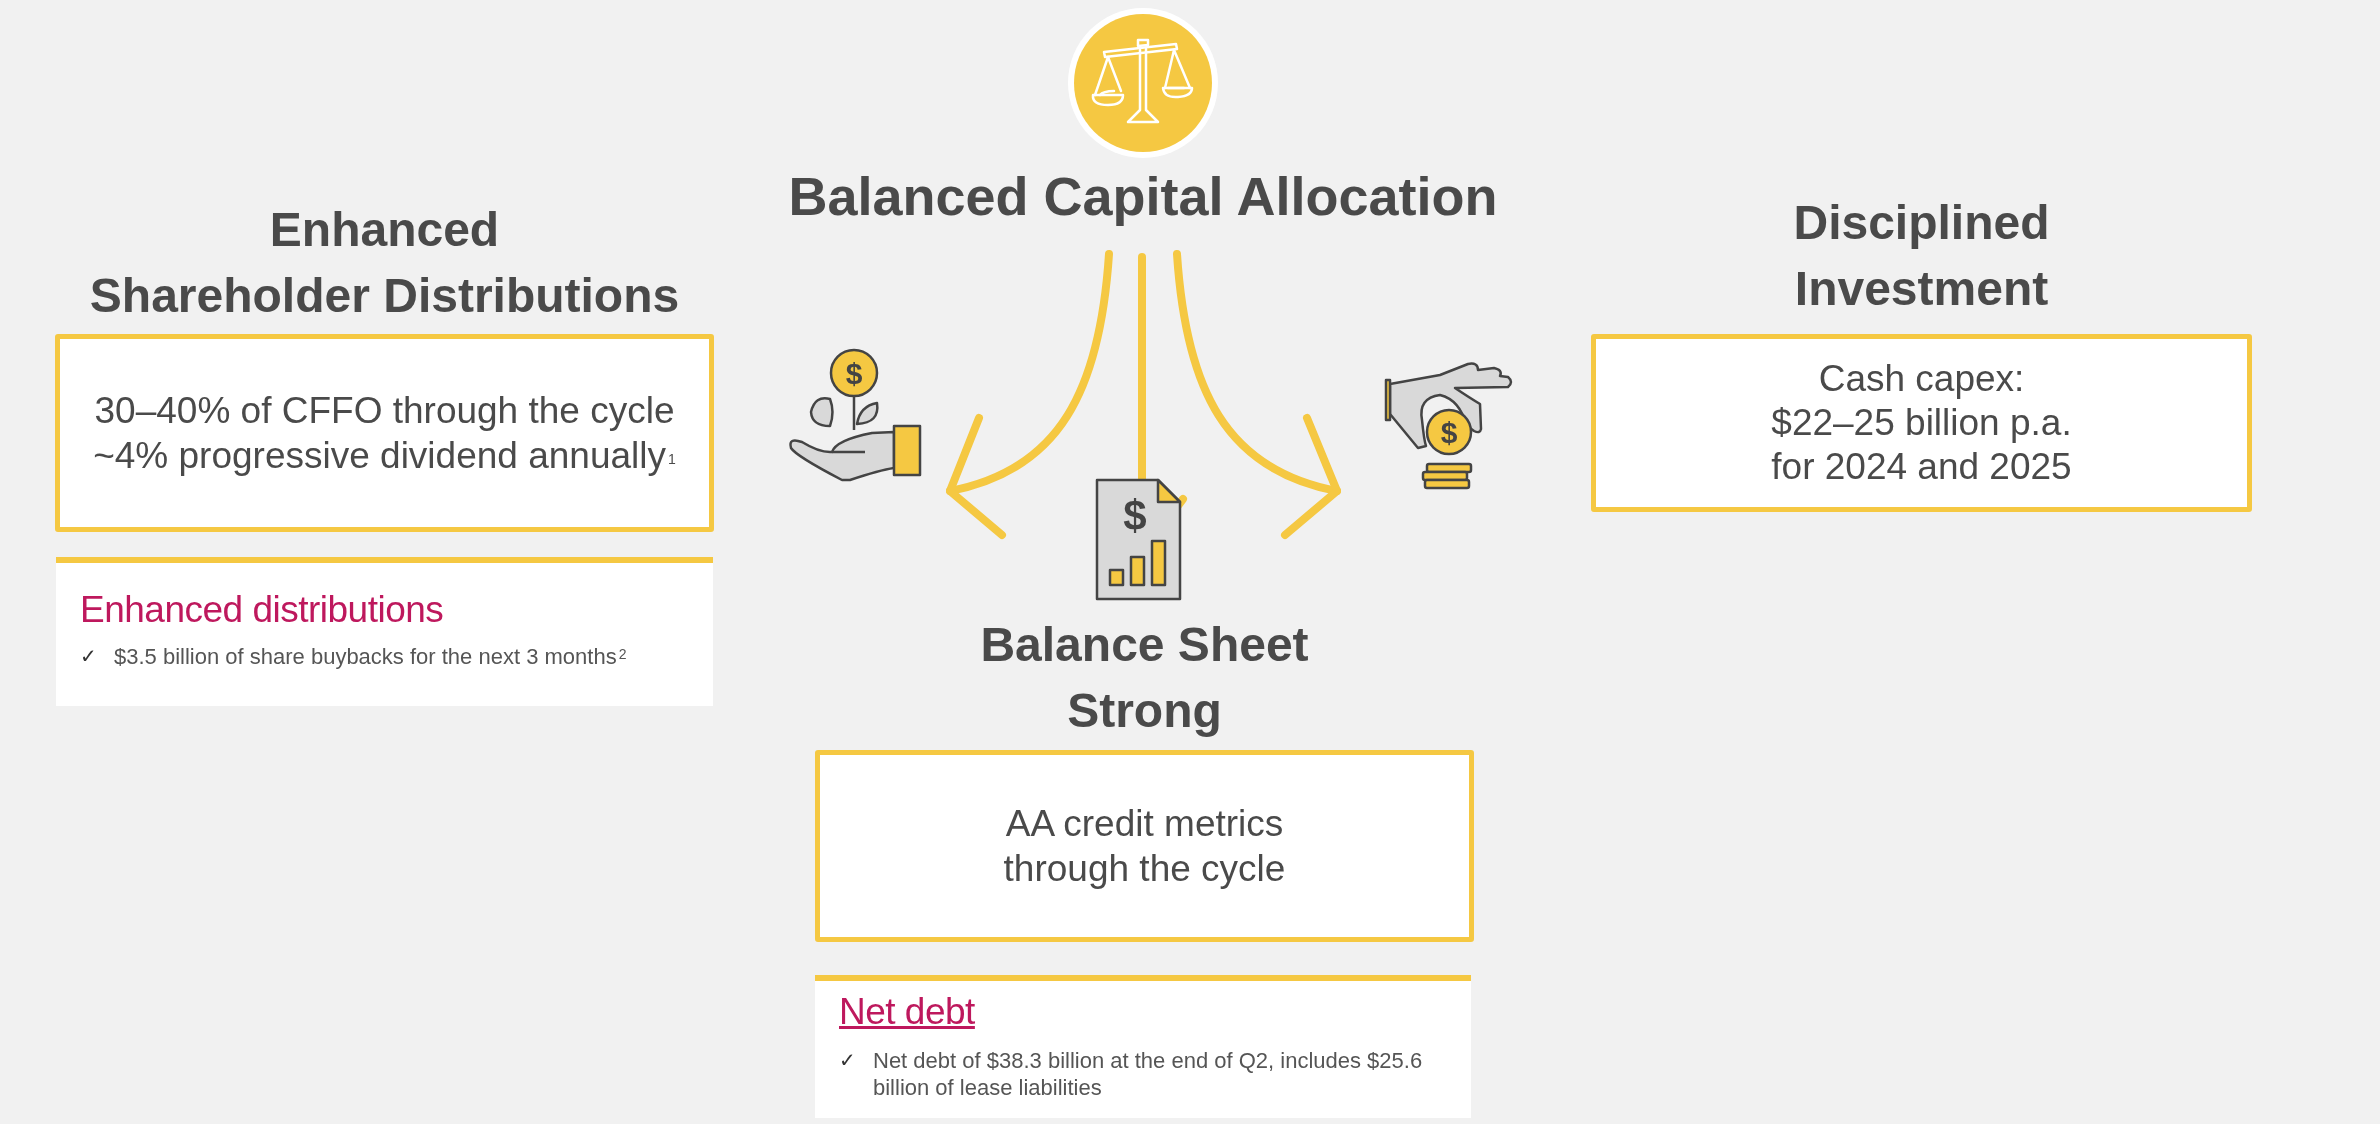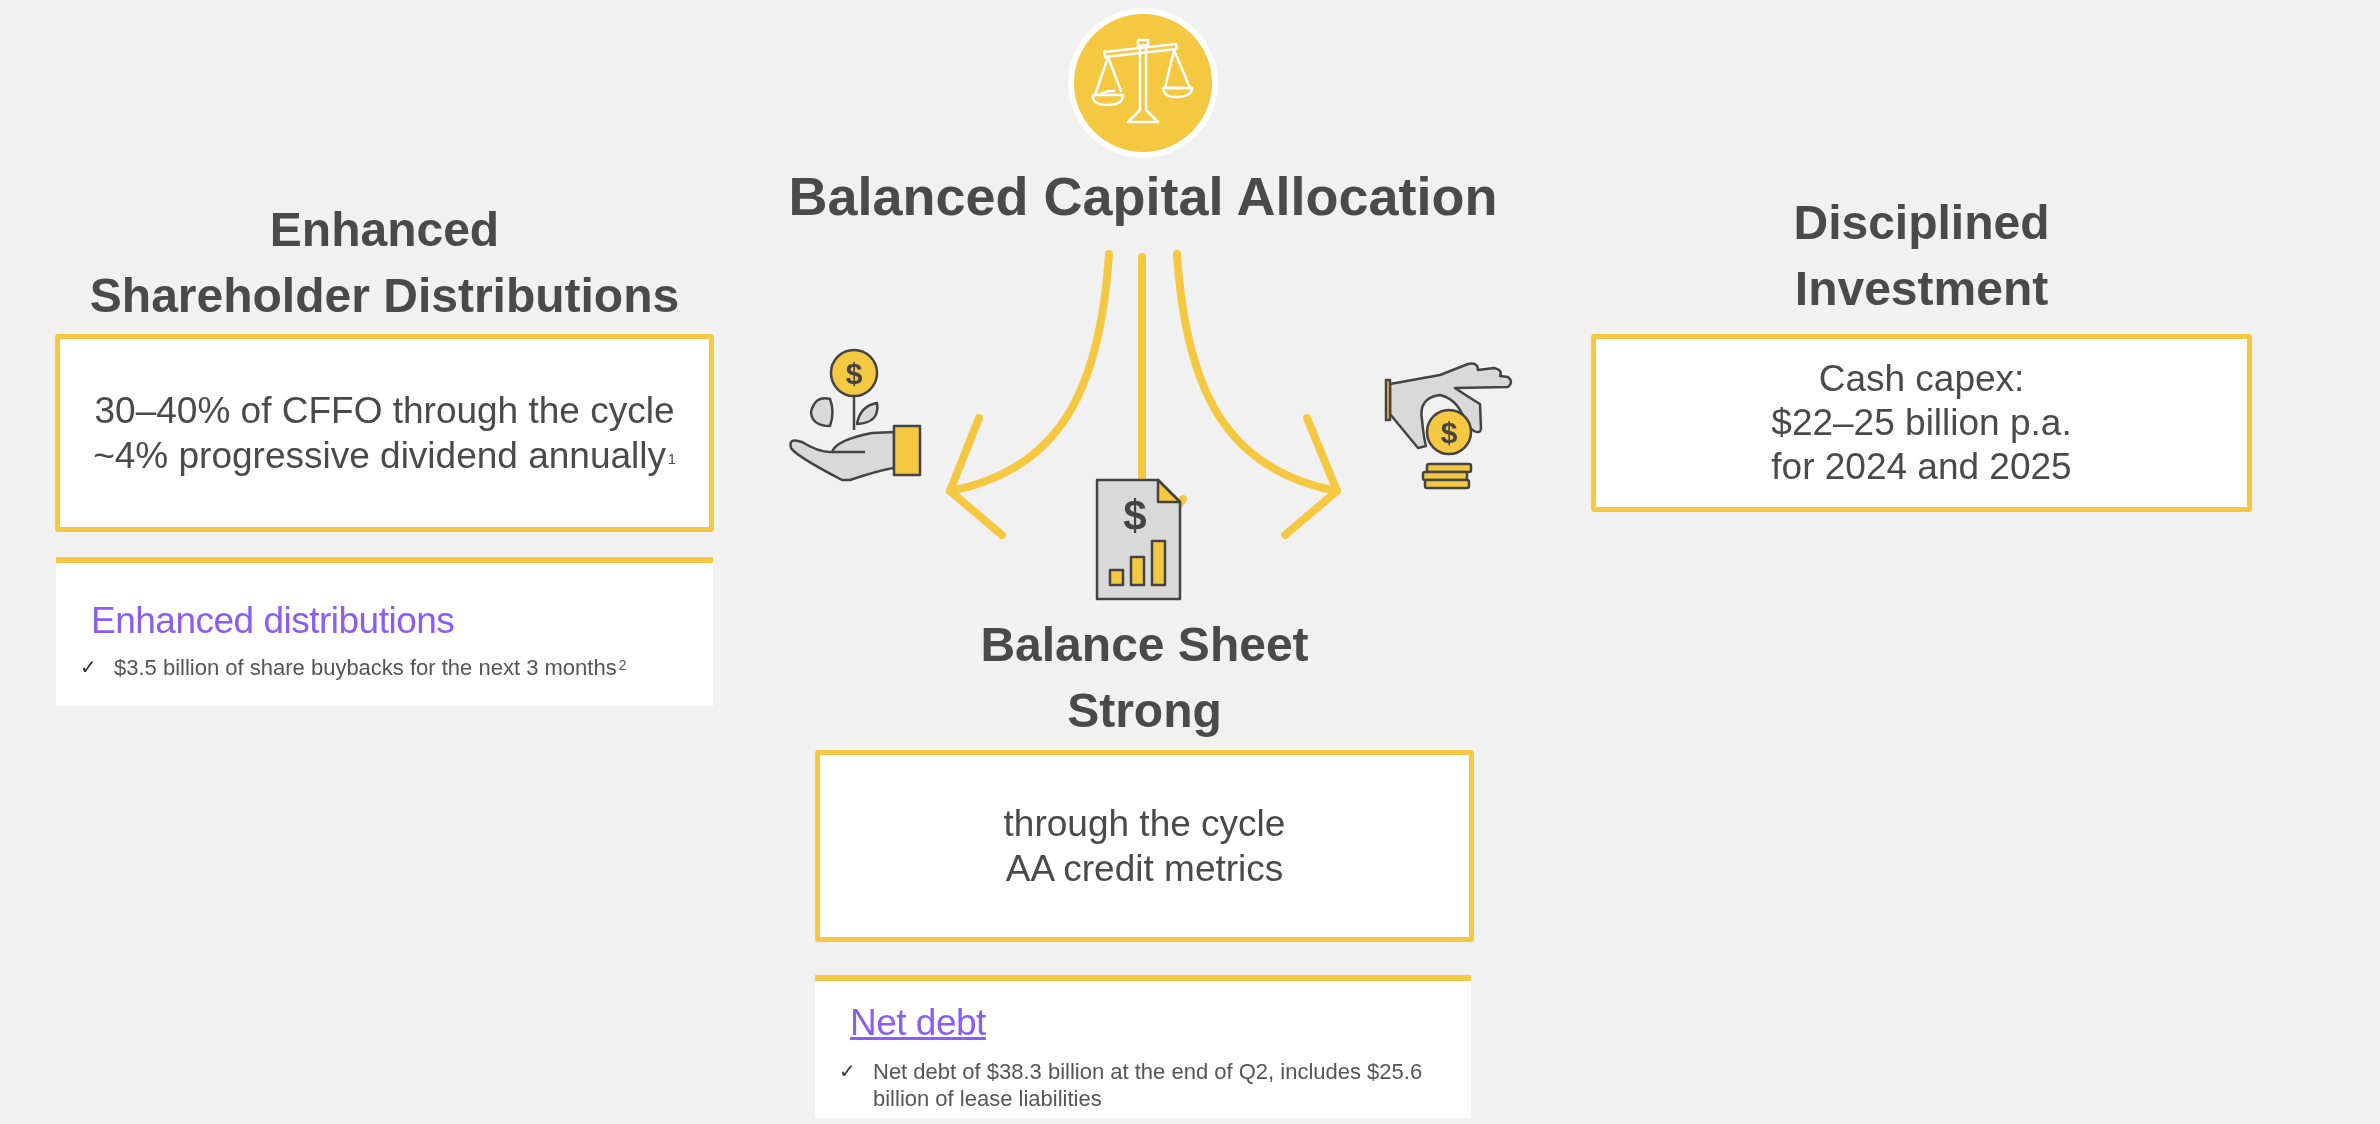--- a/index.html
+++ b/index.html
@@ -23,21 +23,21 @@
     text-align: center; color: #4a4a4a;
   }
   .box .line { display: block; }
   .box-left { left: 55px; top: 334px; width: 659px; height: 198px; font-size: 37px; line-height: 45px; }
   .box-right { left: 1591px; top: 334px; width: 661px; height: 178px; font-size: 37px; line-height: 44px; }
   .box-mid { left: 815px; top: 750px; width: 659px; height: 192px; font-size: 37px; line-height: 45px; }
   sup { font-size: 14px; vertical-align: top; position: relative; top: 4px; margin-left: 2px; }
   .panel {
     position: absolute; background: #ffffff; border-top: 6px solid #f5c842; box-sizing: border-box;
   }
-  .panel-title { font-size: 37px; color: #8b5cf6; margin: 11px; font-weight: normal; letter-spacing: -0.5px; }
+  .panel-title { font-size: 37px; color: #be185d; margin: 0; font-weight: normal; letter-spacing: -0.5px; }
   .panel-item { display: flex; align-items: flex-start; font-size: 22px; color: #555; line-height: 27px; }
   .check { width: 34px; flex: 0 0 34px; font-size: 20px; color: #333; }
   .panel-left { left: 56px; top: 557px; width: 657px; height: 149px; padding: 26px 24px 0 24px; }
   .panel-left .panel-title { margin-bottom: 12px; }
   .panel-mid { left: 815px; top: 975px; width: 656px; height: 143px; padding: 10px 24px 0 24px; }
   .panel-mid .panel-title { margin-bottom: 14px; text-decoration: underline; }
   svg.overlay { position: absolute; left: 0; top: 0; }
 </style>
 </head>
 <body>
@@ -121,22 +121,22 @@
     <span class="check">✓</span>
     <span><span>$3.5 billion of share buybacks for the next 3 months</span><sup style="font-size:14px; top:-2px;">2</sup></span>
   </div>
 </div>
 
 <div class="heading col-title" style="left:815px; width:659px; top:612px;">
   <span>Balance Sheet</span>
   <span>Strong</span>
 </div>
 <div class="box box-mid">
+  <span class="line">AA credit metrics</span>
   <span class="line">through the cycle</span>
-  <span class="line">AA credit metrics</span>
 </div>
 <div class="panel panel-mid">
   <h3 class="panel-title">Net debt</h3>
   <div class="panel-item">
     <span class="check">✓</span>
     <span style="max-width:560px;">Net debt of $38.3 billion at the end of Q2, includes $25.6 billion of lease liabilities</span>
   </div>
 </div>
 
 <div class="heading col-title" style="left:1591px; width:661px; top:190px;">

